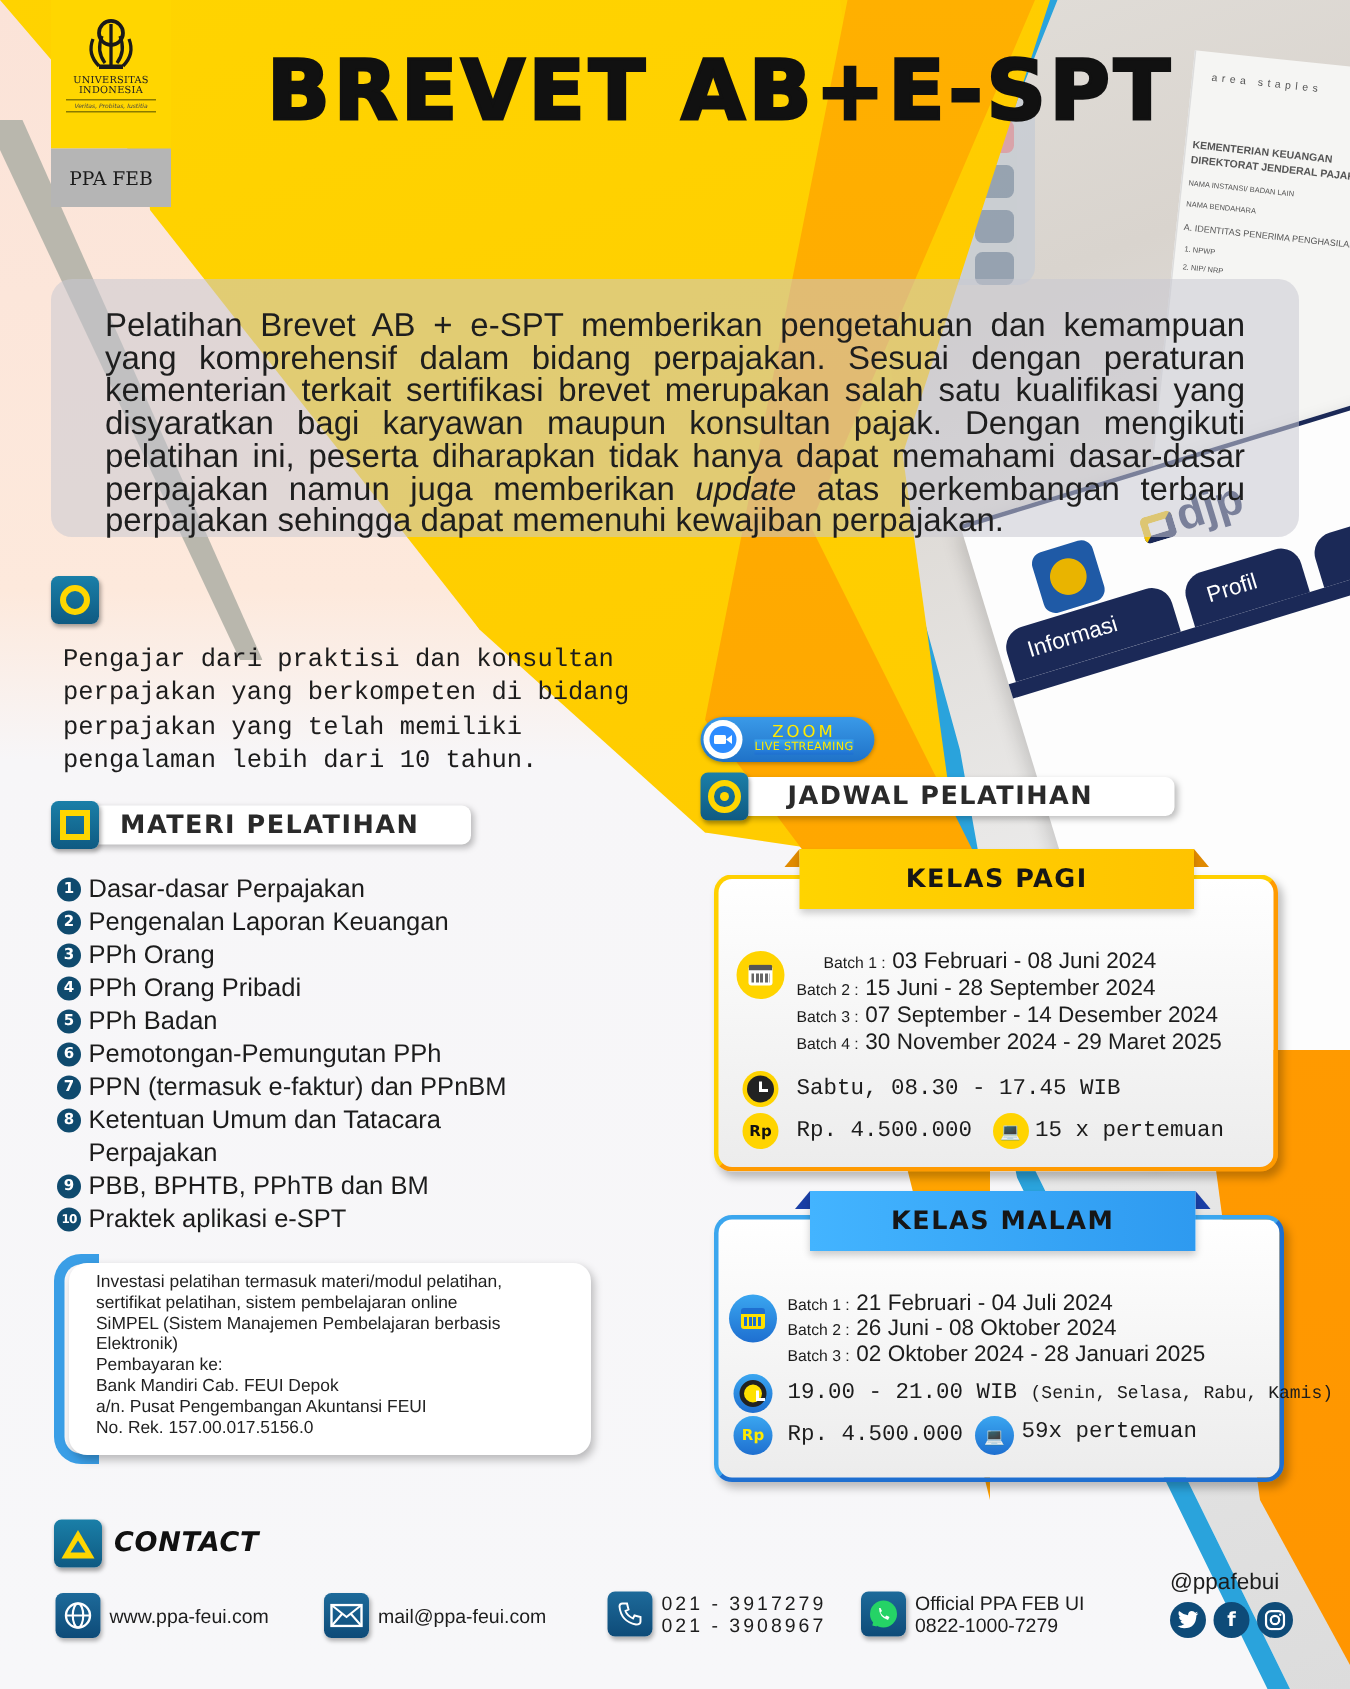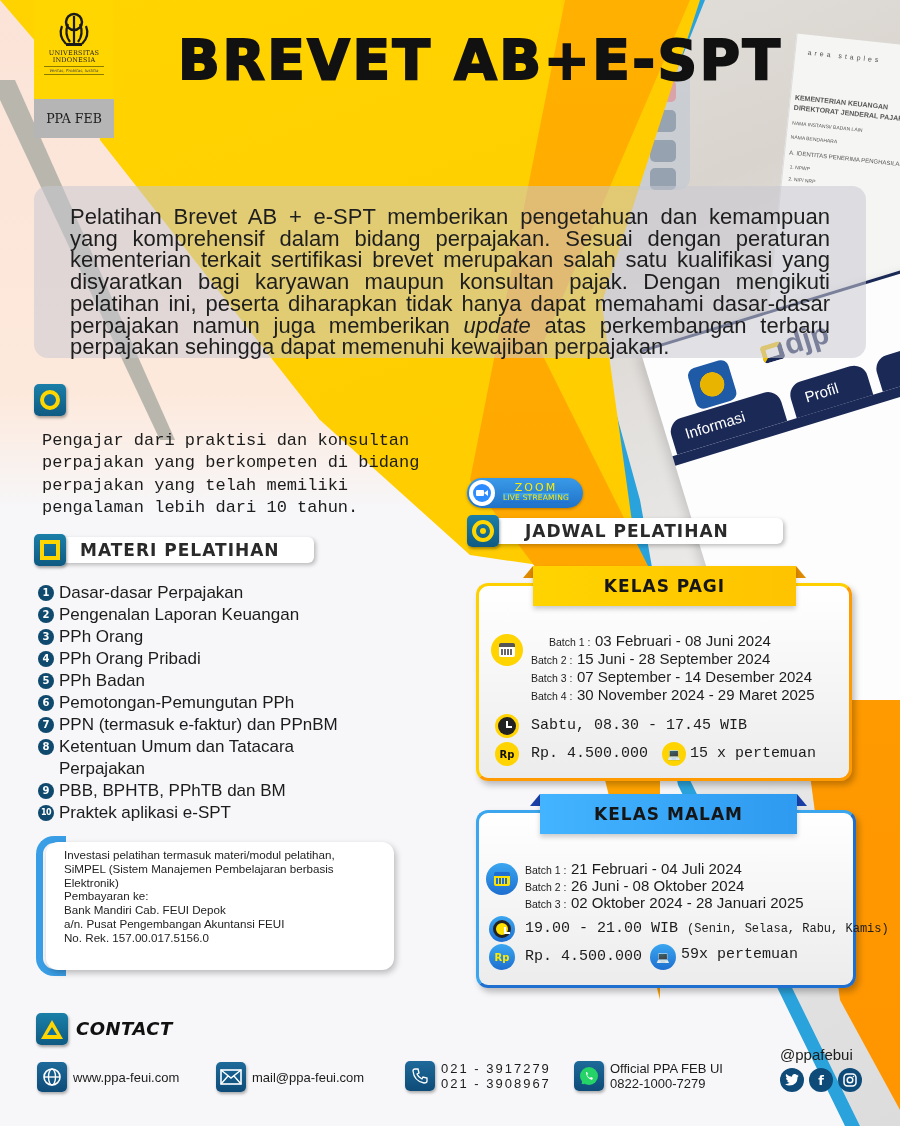--- a/index.html
+++ b/index.html
@@ -239,20 +239,21 @@
       </li>
     <li>
         <span class="num small">10</span>
         <span>Praktek aplikasi e-SPT</span>
       </li>
   </ul>
 
   <div class="invest-bar"></div>
   <div class="invest">
     <p>Investasi pelatihan termasuk materi/modul pelatihan,</p>
+    <p>sertifikat pelatihan, sistem pembelajaran online</p>
     <p>SiMPEL (Sistem Manajemen Pembelajaran berbasis</p>
     <p>Elektronik)</p>
     <p>Pembayaran ke:</p>
     <p>Bank Mandiri Cab. FEUI Depok</p>
     <p>a/n. Pusat Pengembangan Akuntansi FEUI</p>
     <p>No. Rek. 157.00.017.5156.0</p>
   </div>
 
   <div class="zoom-badge">
     <div class="zoom-icon">

